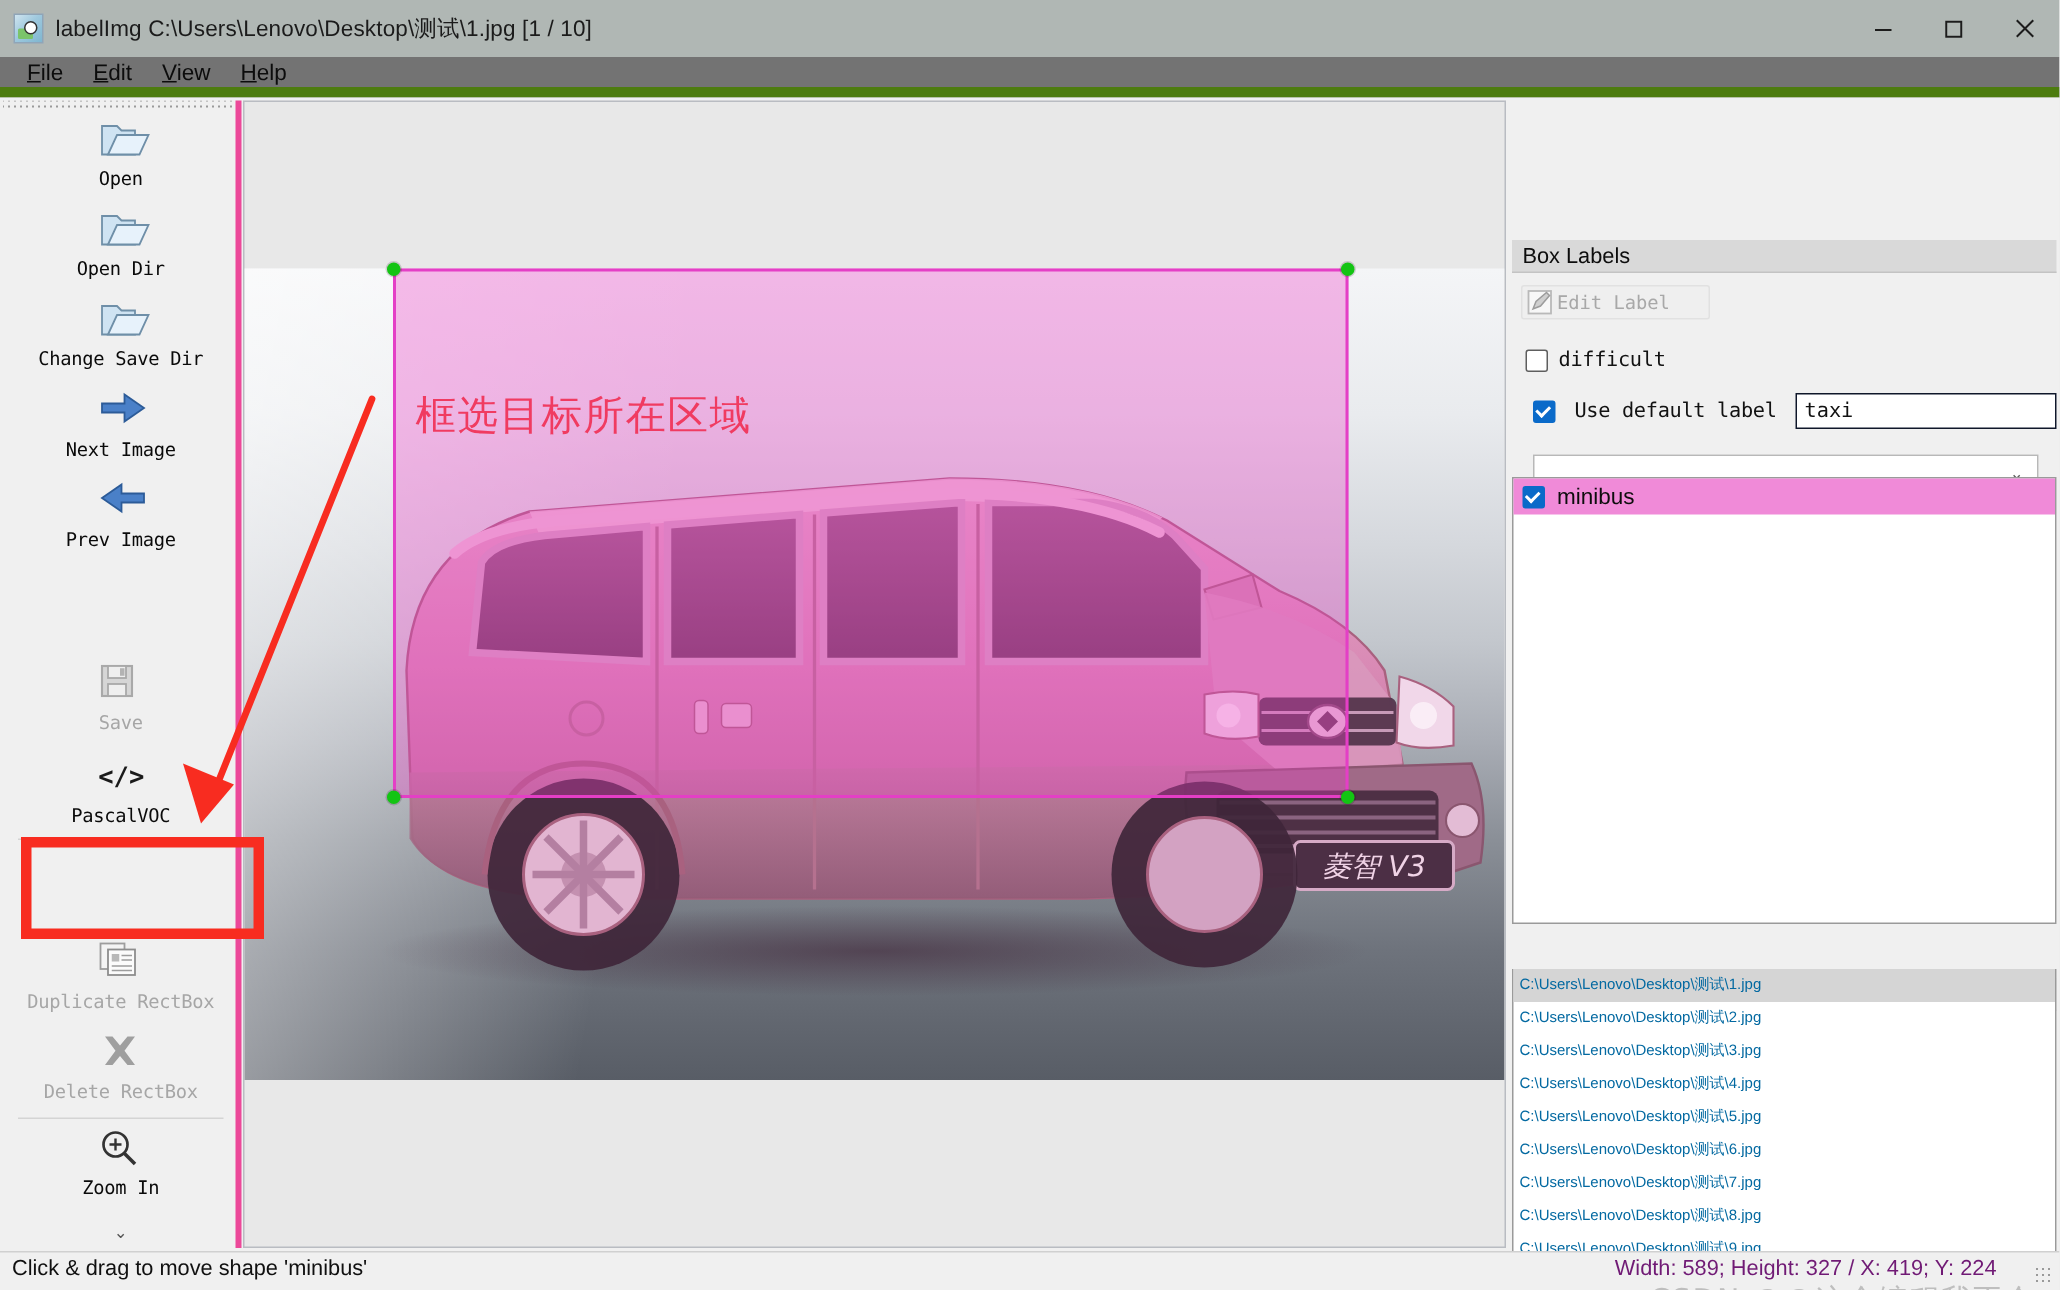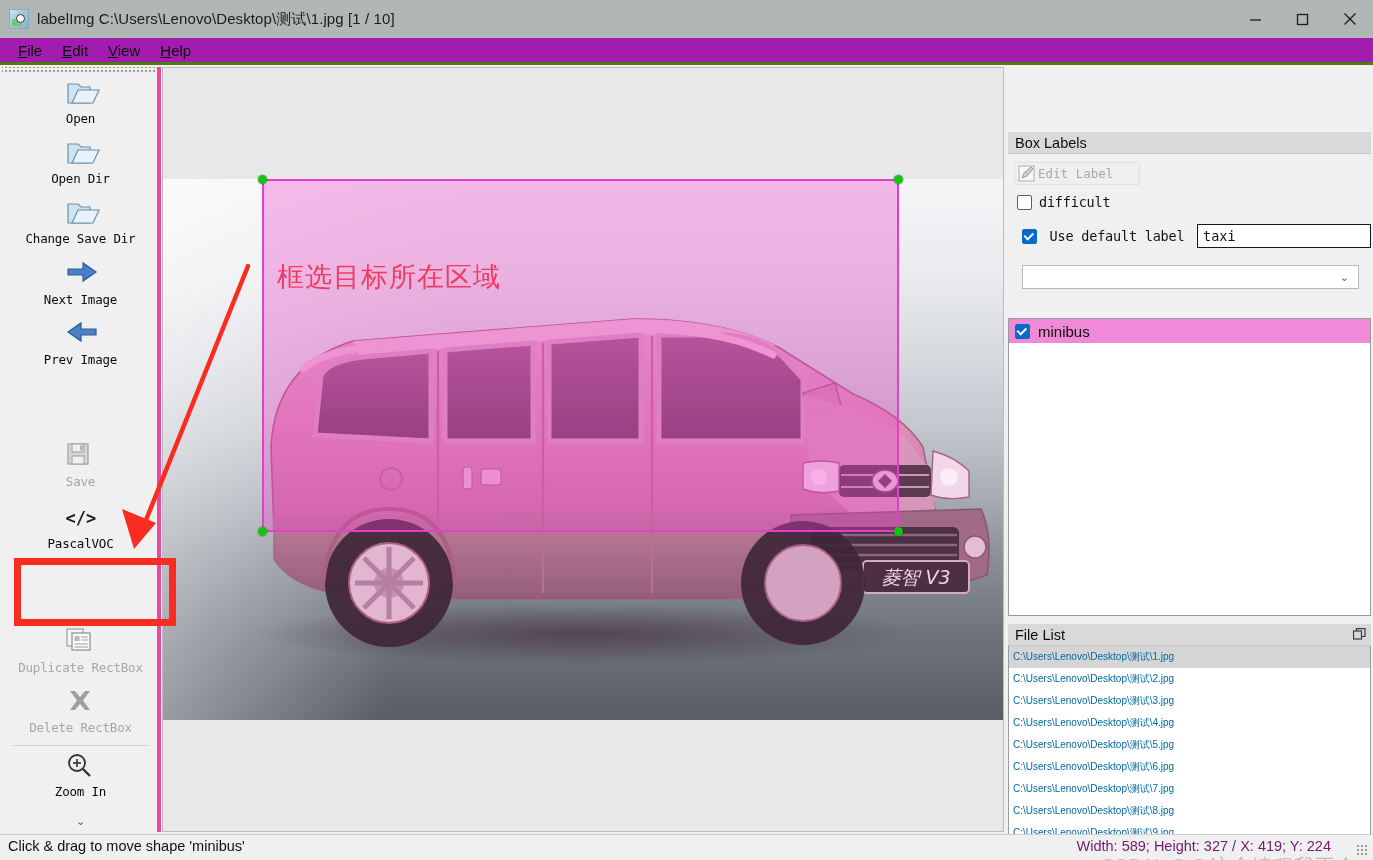--- a/index.html
+++ b/index.html
@@ -47,23 +47,23 @@
   .win-btn {
     width: 47px; height: 38px; display: flex; align-items: center;
     justify-content: center; color: #1c1c1c; font-size: 15px;
   }
   .win-btn svg { display:block; }
 
   
   .menubar {
     position: absolute; left: 0; top: 38px;
     width: 1373px; height: 27px;
-    background: #a21caf;
-    display: flex; align-items: center; padding-left: 8px;
-    border-bottom: 3px solid #4d7c0f;
+    background: #737373;
+    display: flex; align-items: flex-start; padding-left: 8px;
+    border-bottom: 7px solid #4d7c0f;
   }
   .menu-item {
     font-size: 15px; color: #0c0c0c; padding: 2px 10px;
     white-space: nowrap;
   }
   .menu-item u { text-decoration: underline; }
 
   
   .main {
     position: absolute; left: 0; top: 65px;
@@ -178,20 +178,21 @@
   .dock {
     position: absolute;
     background: #f0f0f0;
   }
   .dock-title {
     height: 22px; background: #d9d9d9;
     display:flex; align-items:center; justify-content:space-between;
     padding: 0 5px 0 7px;
     font-size: 14.5px; color: #0d0d0d;
     border-bottom: 1px solid #c3c3c3;
+    margin-top: 28px;
   }
   #box-labels { left: 1008px; top: 67px; width: 363px; height: 175px; }
   .bl-body { padding: 4px 0 0 0; }
 
   .edit-label-btn {
     margin: 4px 0 0 6px;
     width: 126px; height: 23px;
     background: #efefef; border: 1px solid #e1e1e1;
     display:flex; align-items:center; gap:3px; padding-left:3px;
     border-radius: 2px;
@@ -564,21 +565,21 @@
         <div class="edit-label-btn">
           <span class="pencil-ico">
             <svg width="17" height="17" viewBox="0 0 17 17">
               <rect x="1" y="1" width="15" height="15" fill="#f7f7f7" stroke="#b9b9b9" stroke-width="1.2"></rect>
               <path d="M4 13 L6 8 L13 2 L15 4 L9 11 Z" fill="#cfcfcf" stroke="#9c9c9c" stroke-width="1"></path>
             </svg>
           </span>
           <span class="edit-label-txt">Edit Label</span>
         </div>
 
-        <div class="cb-row" style="margin:9px 0 0 9px;">
+        <div class="cb-row" style="margin:19px 0 0 9px;">
           <span class="cb-box"></span>
           <span class="mono">difficult</span>
         </div>
 
         <div class="cb-row" style="margin:14px 0 0 14px;justify-content:space-between;">
           <span class="cb-box checked"></span>
           <span class="mono">Use default label</span>
           <span class="default-input">taxi</span>
         </div>
 

